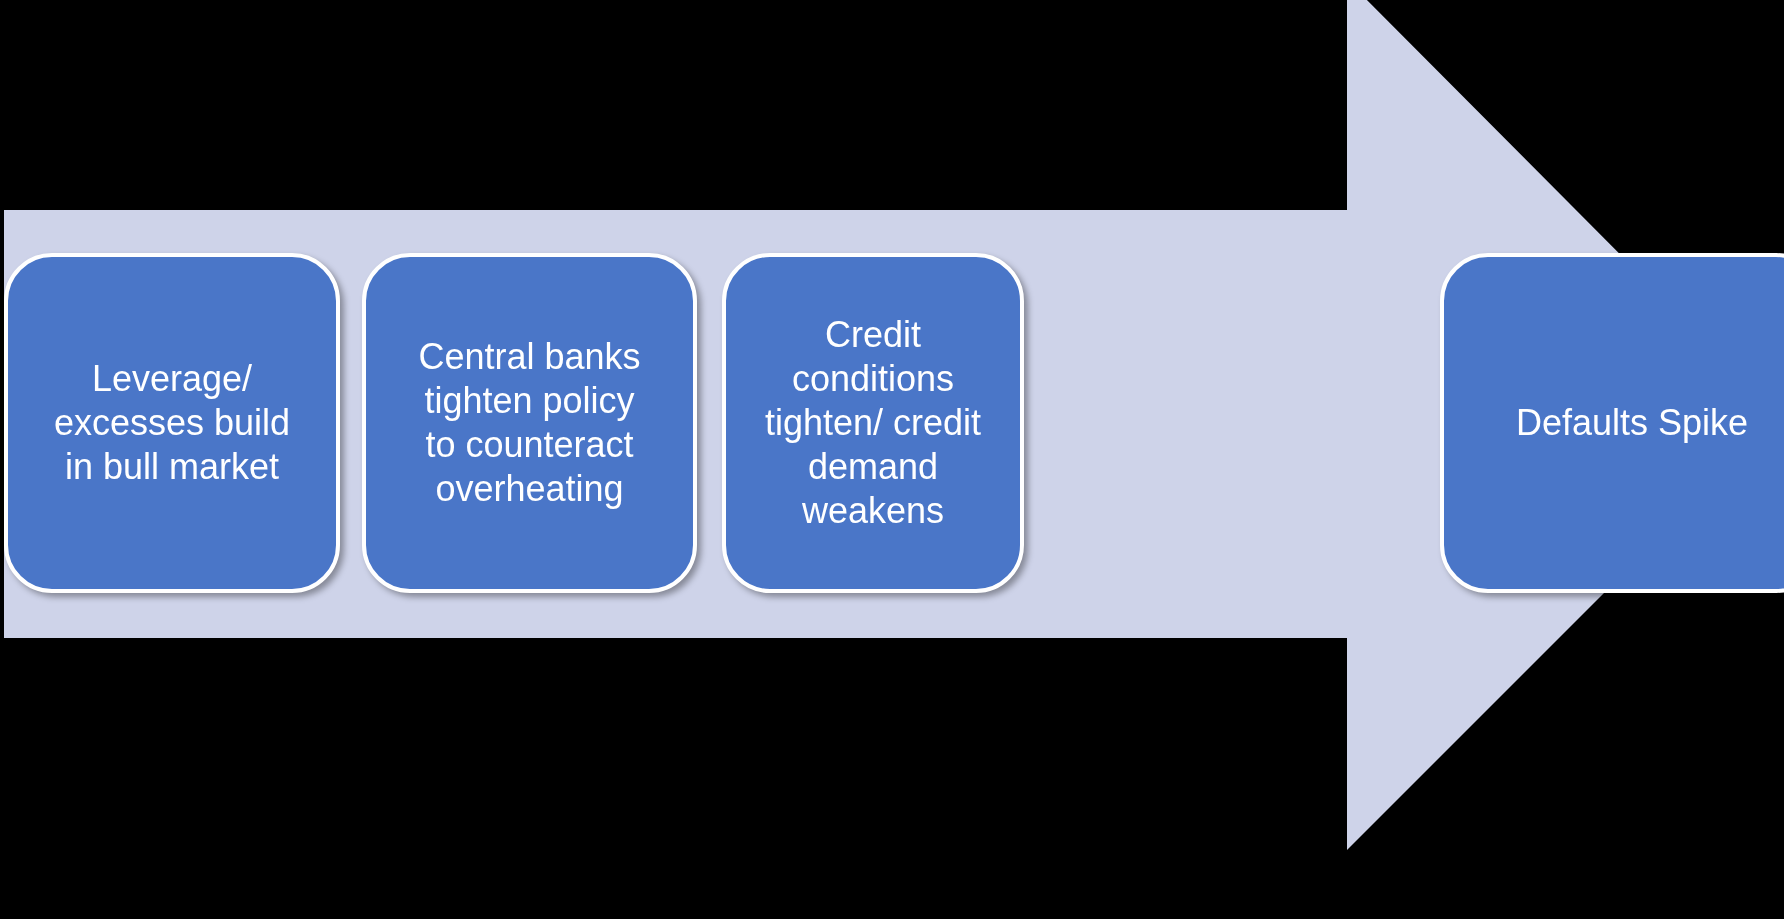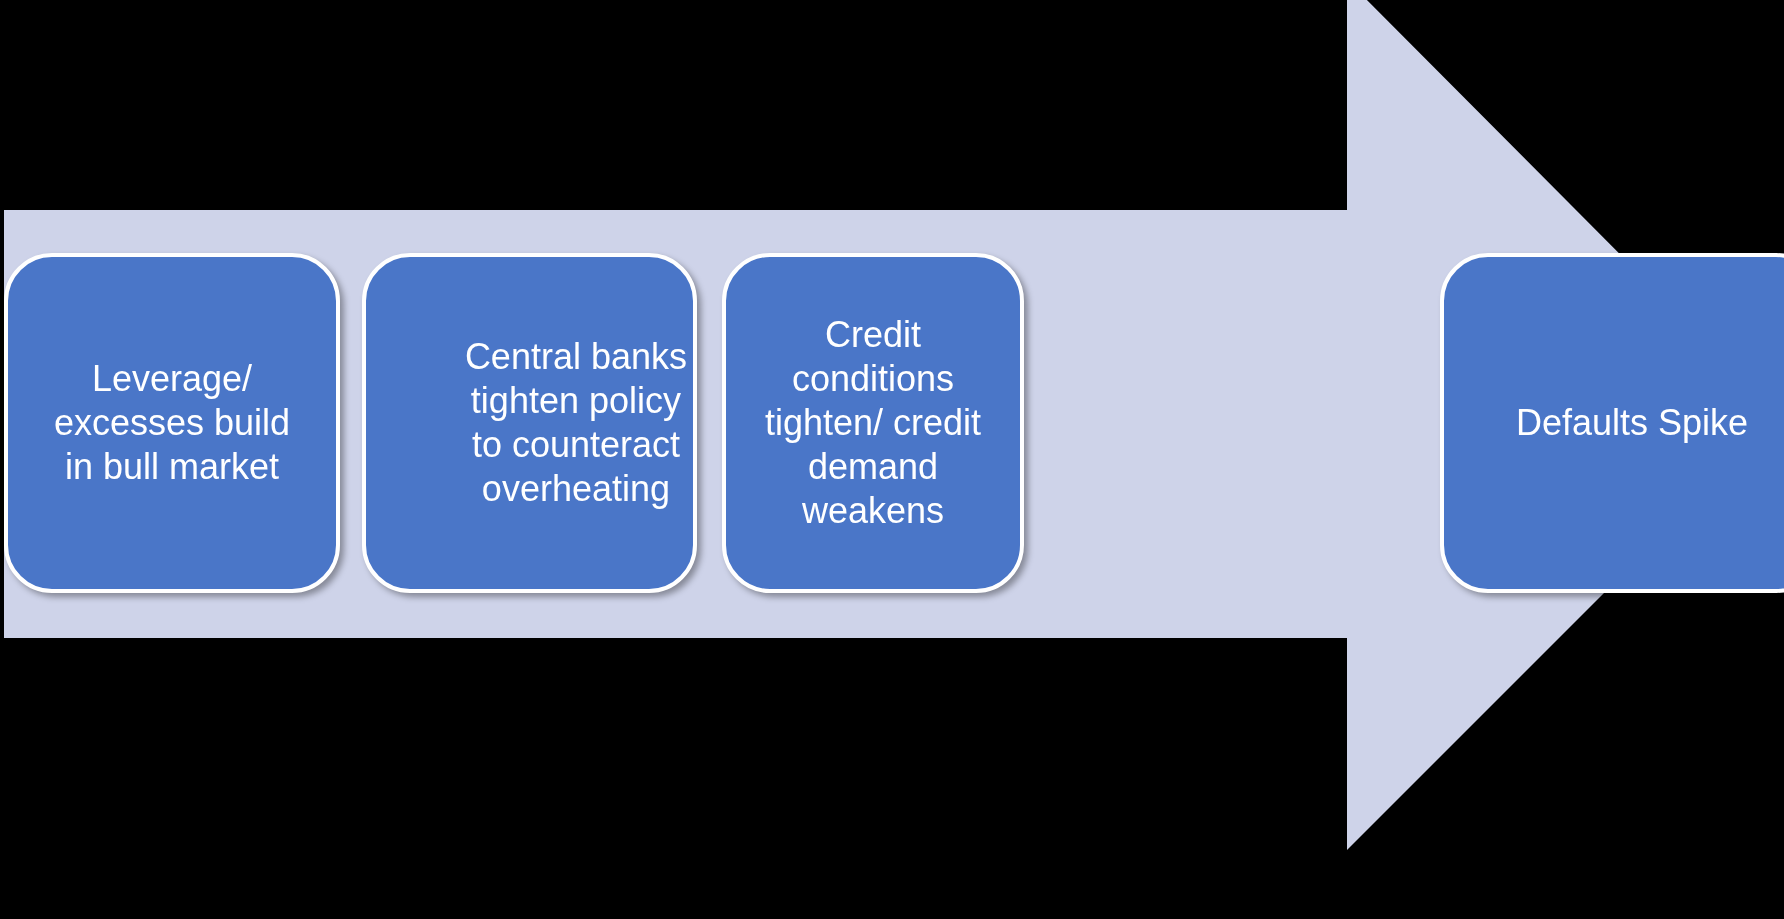--- a/index.html
+++ b/index.html
@@ -33,21 +33,21 @@
   .step-label{
     color:var(--text);
     font-size:36px;
     line-height:1.22;
     text-align:center;
     white-space:pre-line;
     padding:0 6px;
   }
   
   .step-1{left:4px;   width:336px;}
-  .step-2{left:362px; width:335px;justify-content:flex-end;}
+  .step-2{left:362px; width:335px;}
   .step-3{left:722px; width:302px;}
   .step-4{left:1081px;width:334px;}
   .step-5{left:1440px;width:384px;}
 </style>
 </head>
 <body>
 
 <div class="stage">
 
   <svg class="arrow-svg" viewBox="0 0 1784 919" aria-hidden="true">

